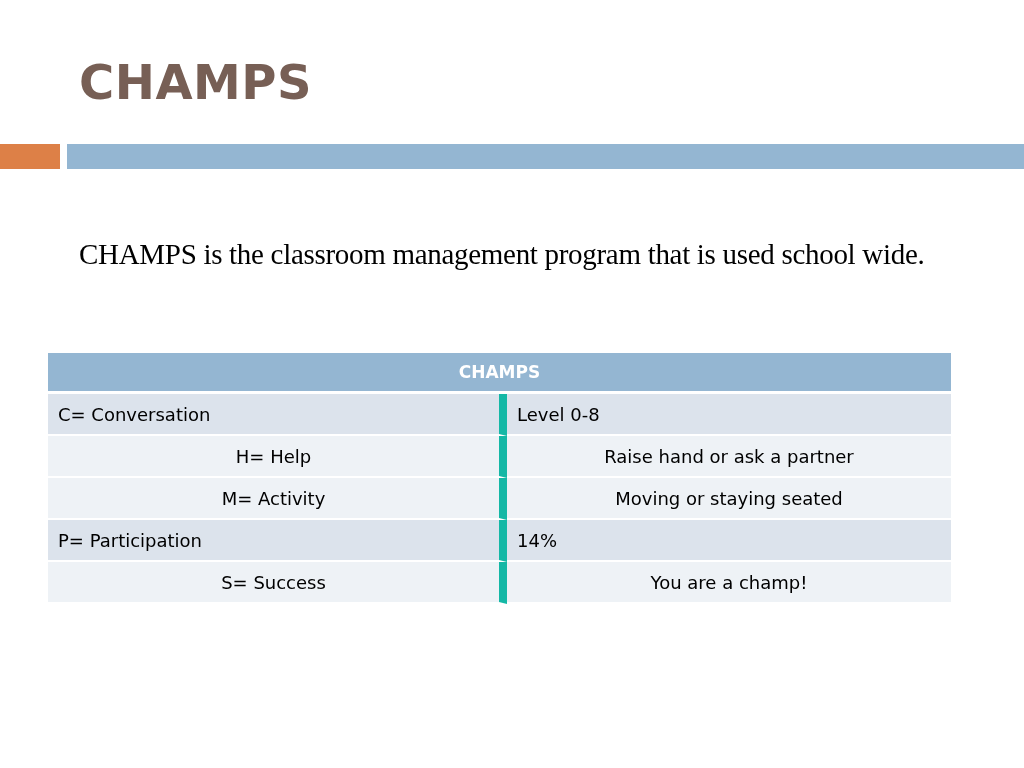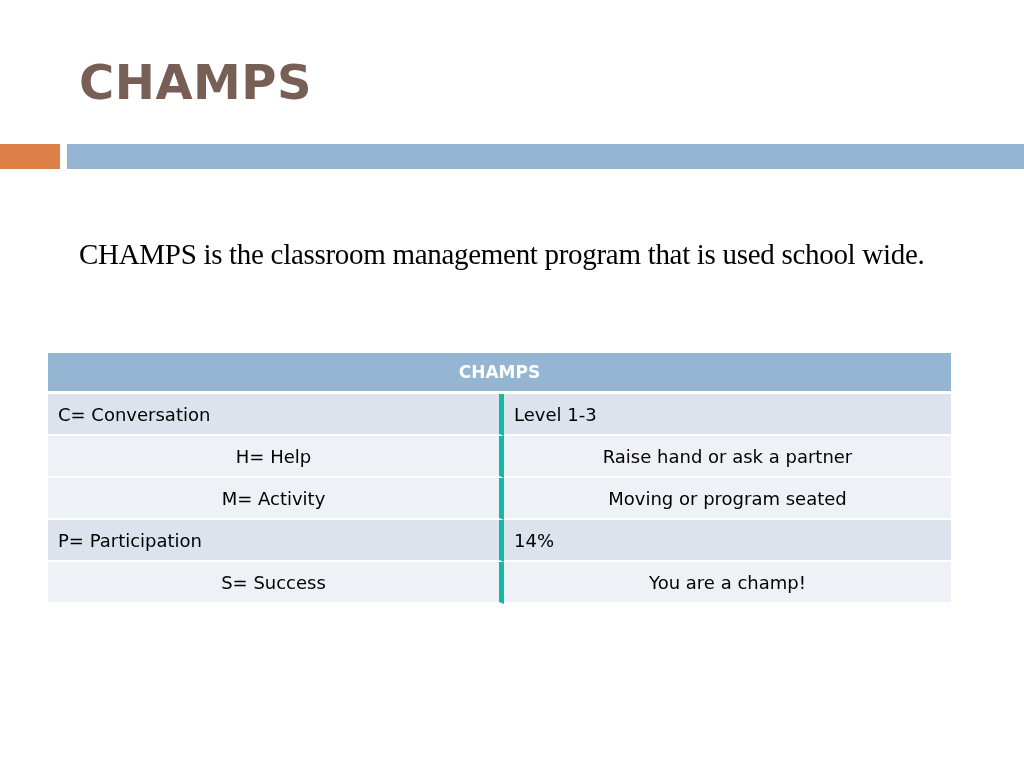--- a/index.html
+++ b/index.html
@@ -77,21 +77,21 @@
       border-bottom: 3px solid #ffffff;
     }
     .champs-table td {
       height: 40px;
       padding: 0 10px;
       vertical-align: middle;
       border-bottom: 2px solid #ffffff;
     }
     .champs-table td.col-a {
       width: 431px;
-      border-right: 5px solid #14b8a6;
+      border-right: 8px solid #14b8a6;
     }
     .champs-table tr.odd td { background: #dce3ec; }
     .champs-table tr.even td { background: #eef2f6; text-align: center; }
     .italic { }
   </style>
 </head>
 <body>
 
 <div class="slide">
   <div class="title">CHAMPS</div>
@@ -101,29 +101,29 @@
 
   <table class="champs-table">
     <thead>
       <tr>
         <th colspan="2">CHAMPS</th>
       </tr>
     </thead>
     <tbody>
       <tr class="odd">
         <td class="col-a">C= Conversation</td>
-        <td>Level 1-3</td>
+        <td>Level 0-8</td>
       </tr>
       <tr class="even">
         <td class="col-a">H= Help</td>
         <td>Raise hand or ask a partner</td>
       </tr>
       <tr class="even">
         <td class="col-a">M= Activity</td>
-        <td>Moving or program seated</td>
+        <td>Moving or staying seated</td>
       </tr>
       <tr class="odd">
         <td class="col-a">P= Participation</td>
         <td>14%</td>
       </tr>
       <tr class="even">
         <td class="col-a">S= Success</td>
         <td class="italic">You are a champ!</td>
       </tr>
     </tbody>

